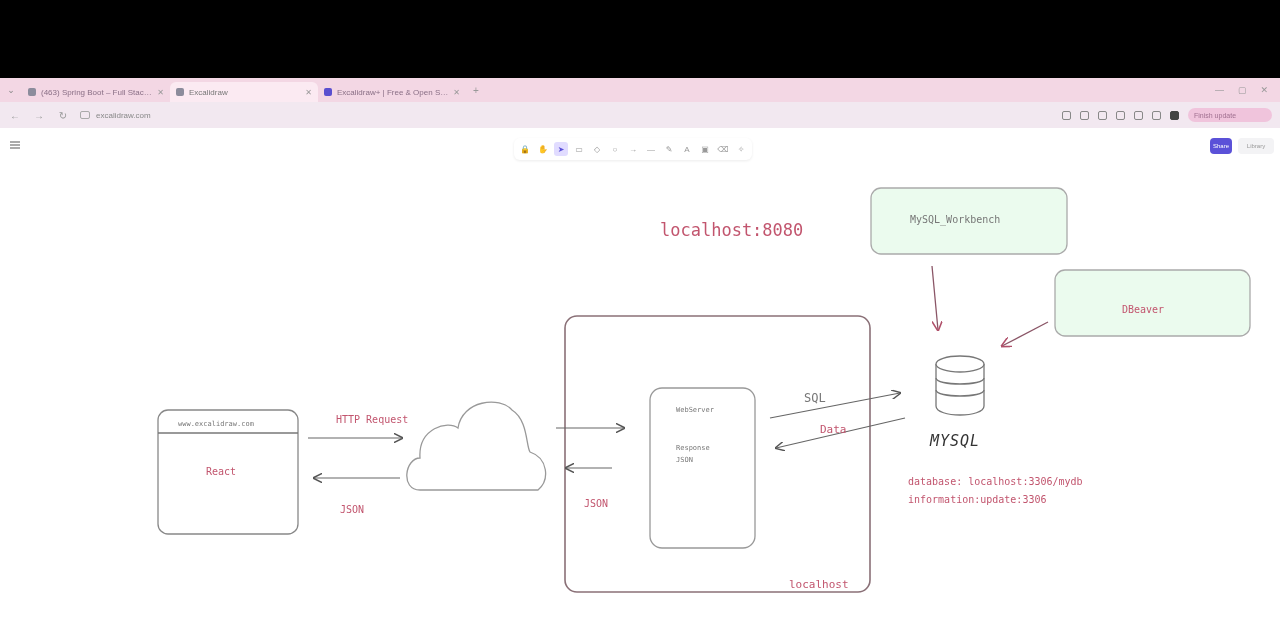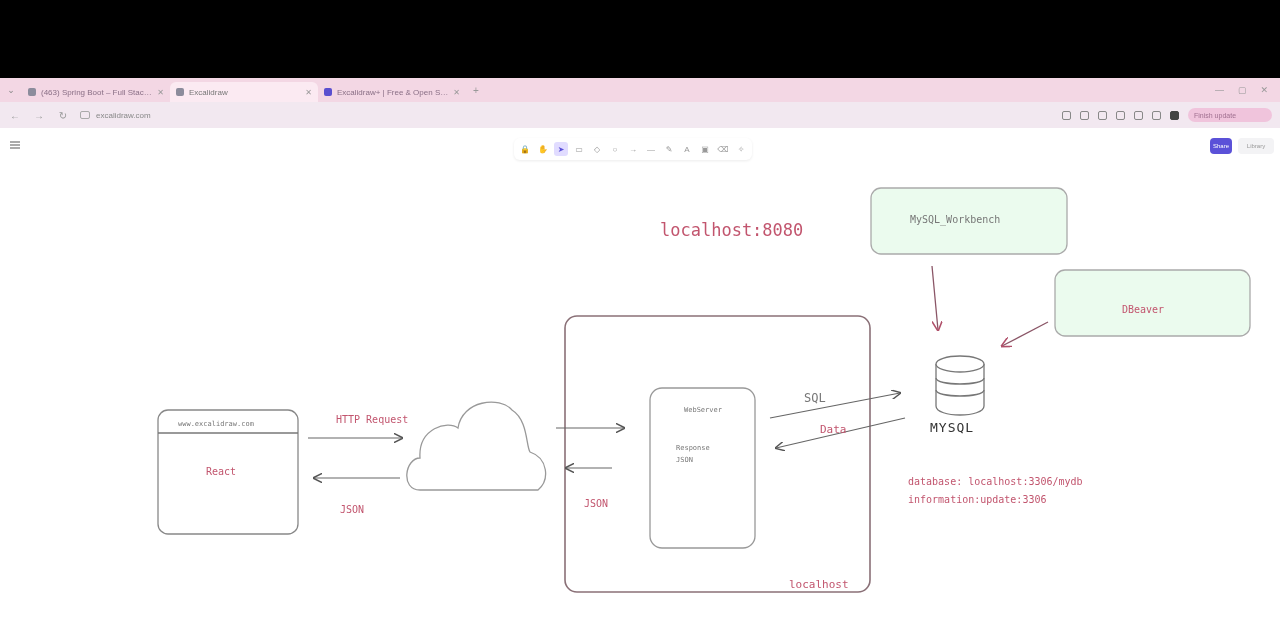--- a/index.html
+++ b/index.html
@@ -156,24 +156,24 @@
       </g>
     </svg>
 
     <span class="lbl grey" style="left:178px;top:292px;font-size:7px;">www.excalidraw.com</span>
     <span class="lbl pink" style="left:206px;top:338px;font-size:10px;">React</span>
     <span class="lbl pink" style="left:336px;top:286px;font-size:10px;">HTTP Request</span>
     <span class="lbl pink" style="left:340px;top:376px;font-size:10px;">JSON</span>
     <span class="lbl pink" style="left:584px;top:370px;font-size:10px;">JSON</span>
     <span class="lbl pink" style="left:660px;top:92px;font-size:17px;">localhost:8080</span>
     <span class="lbl pink" style="left:746px;top:450px;font-size:11px;margin-left:43px;">localhost</span>
-    <span class="lbl grey" style="left:676px;top:278px;font-size:7px;margin-left:8px;">WebServer</span>
+    <span class="lbl grey" style="left:676px;top:278px;font-size:7px;">WebServer</span>
     <span class="lbl grey" style="left:676px;top:316px;font-size:7px;">Response</span>
     <span class="lbl grey" style="left:676px;top:328px;font-size:7px;">JSON</span>
     <span class="lbl grey" style="left:804px;top:263px;font-size:12px;">SQL</span>
     <span class="lbl pink" style="left:820px;top:295px;font-size:11px;text-align:right;">Data</span>
-    <span class="lbl dark" style="left:930px;top:292px;font-size:13px;letter-spacing:1px;">MYSQL</span>
+    <span class="lbl dark" style="left:930px;top:304px;font-size:15px;letter-spacing:1px;font-style:italic;">MYSQL</span>
     <span class="lbl grey" style="left:910px;top:86px;font-size:10px;">MySQL_Workbench</span>
     <span class="lbl pink" style="left:1122px;top:168px;font-size:10px;margin-top:8px;">DBeaver</span>
     <span class="lbl pink" style="left:908px;top:348px;font-size:10px;">database: localhost:3306/mydb</span>
     <span class="lbl pink" style="left:908px;top:366px;font-size:10px;">information:update:3306</span>
   </div>
 </div>
 
 </body></html>

